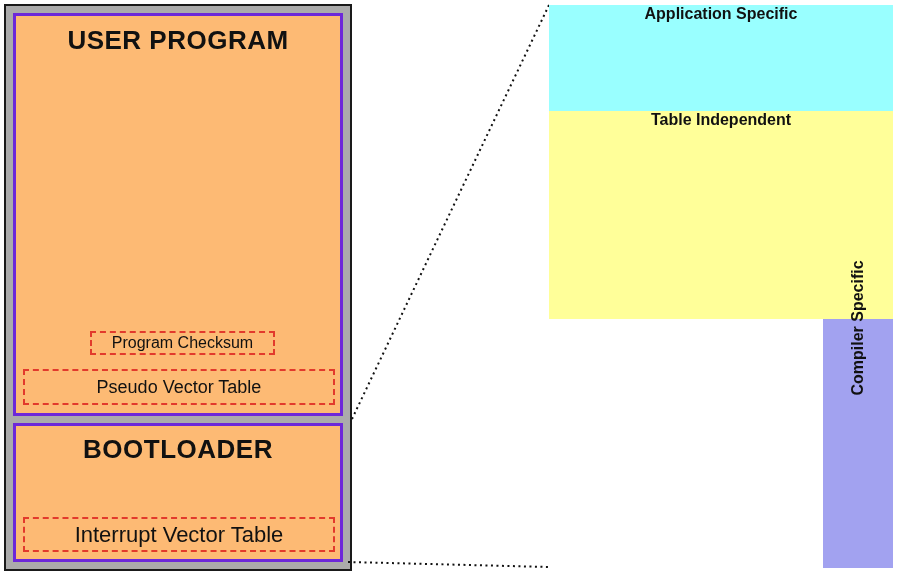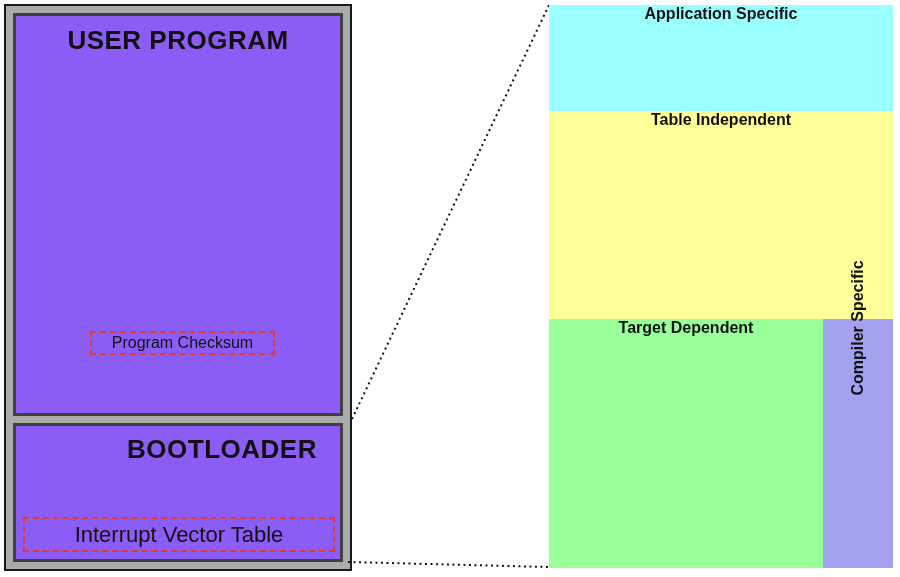--- a/index.html
+++ b/index.html
@@ -20,42 +20,42 @@
   .flash-box {
     position: absolute;
     left: 4px; top: 4px;
     width: 348px; height: 567px;
     background: #ababab;
     border: 2px solid #1a1a1a;
     box-sizing: border-box;
   }
   .region {
     position: absolute;
-    background: #8b5cf6;
-    border: 3px solid #404040;
+    background: #fdba74;
+    border: 3px solid #6d28d9;
     box-sizing: border-box;
   }
   .region-user {
     left: 7px; top: 7px;
     width: 330px; height: 403px;
   }
   .region-boot {
     left: 7px; top: 417px;
     width: 330px; height: 139px;
   }
   .region-title {
     width: 100%;
     text-align: center;
     font-weight: bold;
     font-size: 26px;
     letter-spacing: 0.5px;
     color: #111;
     padding-top: 9px;
   }
-  .region-boot .region-title { padding-top: 8px; margin-left: 44px; }
+  .region-boot .region-title { padding-top: 8px; }
 
   .dashed-box {
     position: absolute;
     border: 2px dashed #e23a2c;
     box-sizing: border-box;
     display: flex;
     align-items: center;
     justify-content: center;
     font-weight: normal;
     color: #111;
@@ -128,20 +128,23 @@
 
 <div class="canvas">
 
   <div class="flash-box">
 
     <div class="region region-user">
       <div class="region-title">USER PROGRAM</div>
       <div class="dashed-box checksum-box">
         <span>Program Checksum</span>
       </div>
+      <div class="dashed-box pseudo-box">
+        <span>Pseudo Vector Table</span>
+      </div>
     </div>
 
     <div class="region region-boot">
       <div class="region-title">BOOTLOADER</div>
       <div class="dashed-box ivt-box">
         <span>Interrupt Vector Table</span>
       </div>
     </div>
 
   </div>
@@ -152,21 +155,18 @@
   </svg>
 
   <div class="arch-block block-app">
     <span class="arch-label">Application Specific</span>
   </div>
 
   <div class="arch-block block-ti">
     <span class="arch-label">Table Independent</span>
   </div>
 
-  <div class="arch-block block-td">
-    <span class="arch-label">Target Dependent</span>
-  </div>
 
   <div class="arch-block block-cs">
     <span class="arch-label">Compiler Specific</span>
   </div>
 
 </div>
 
 </body></html>

